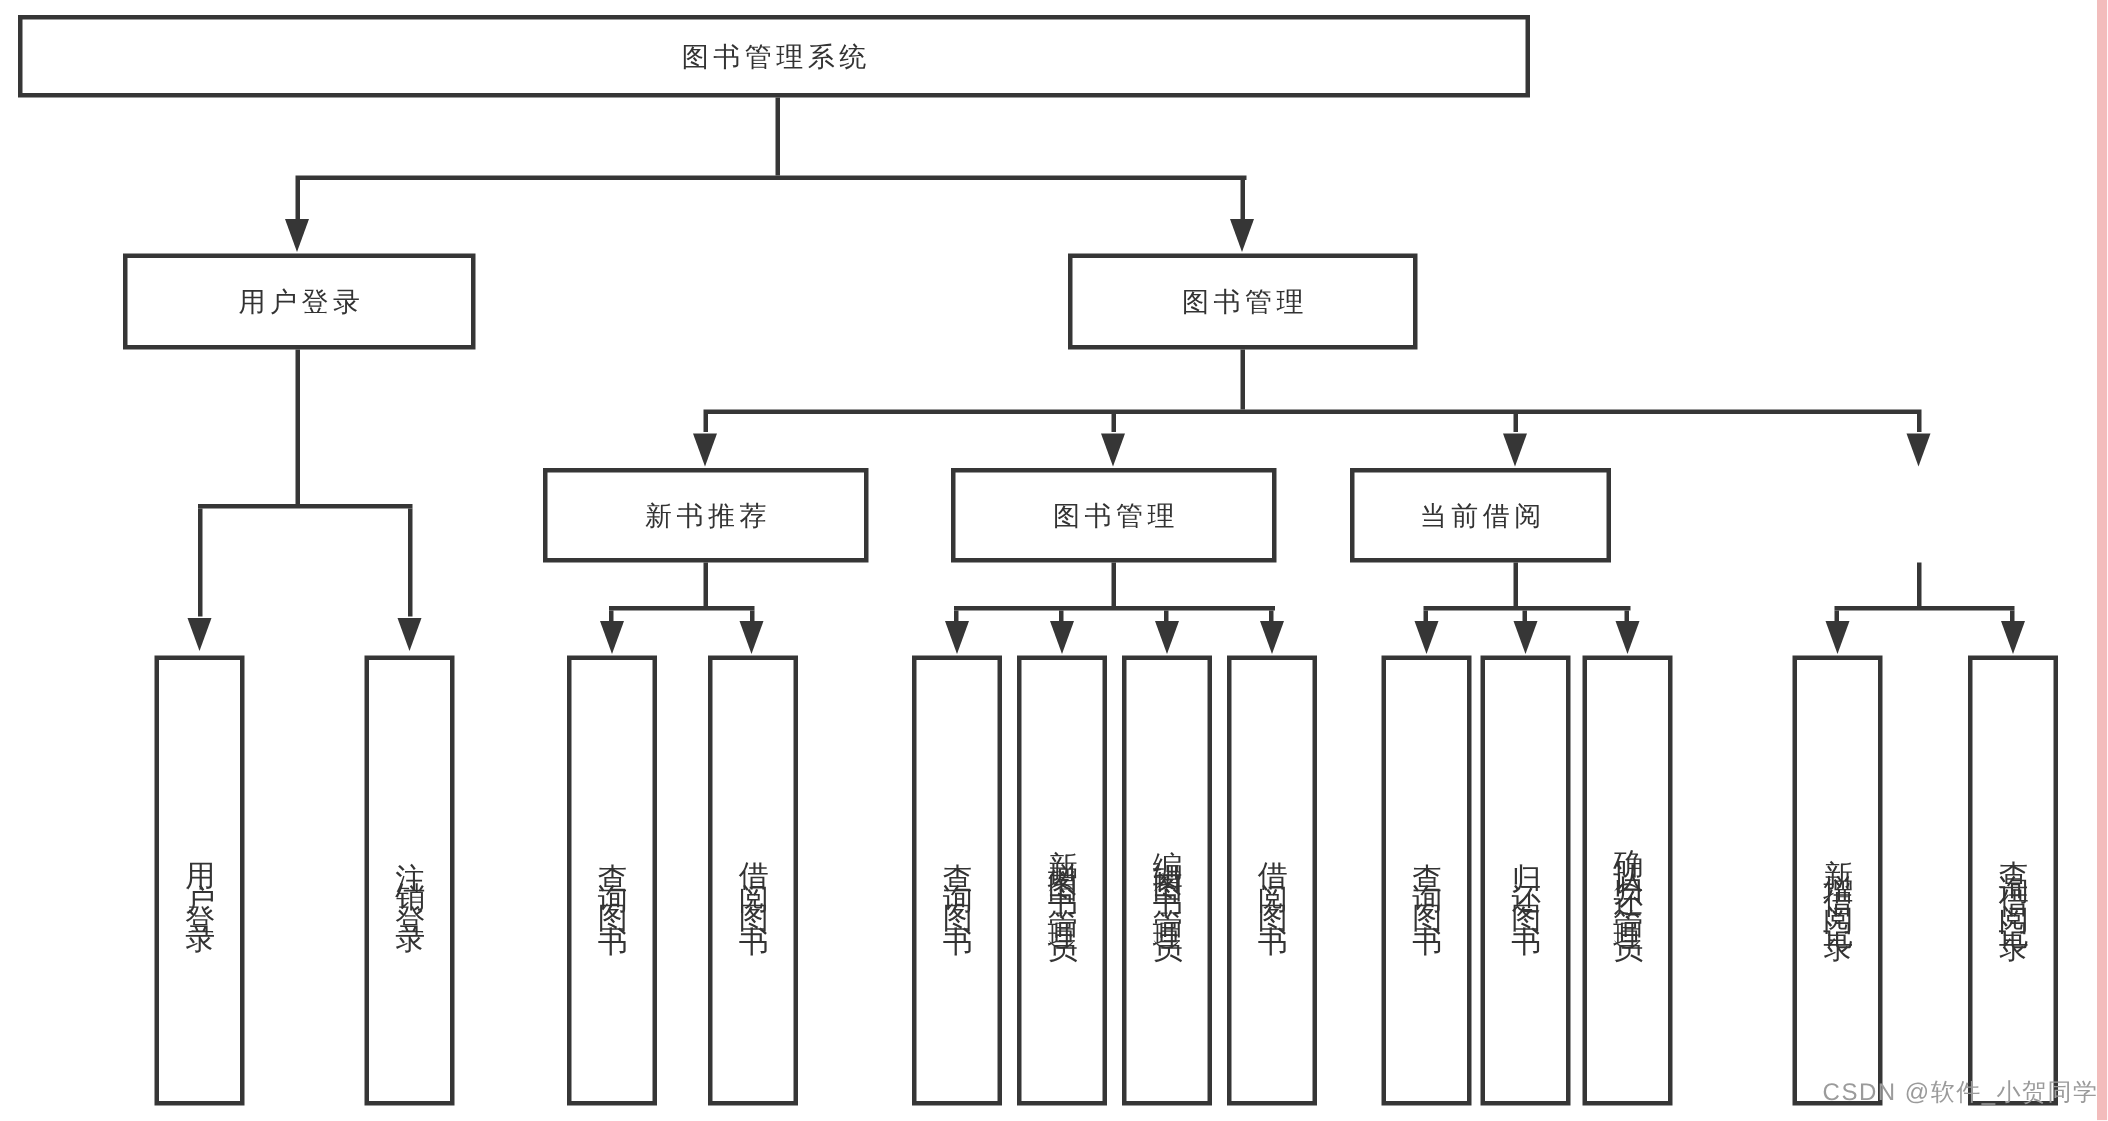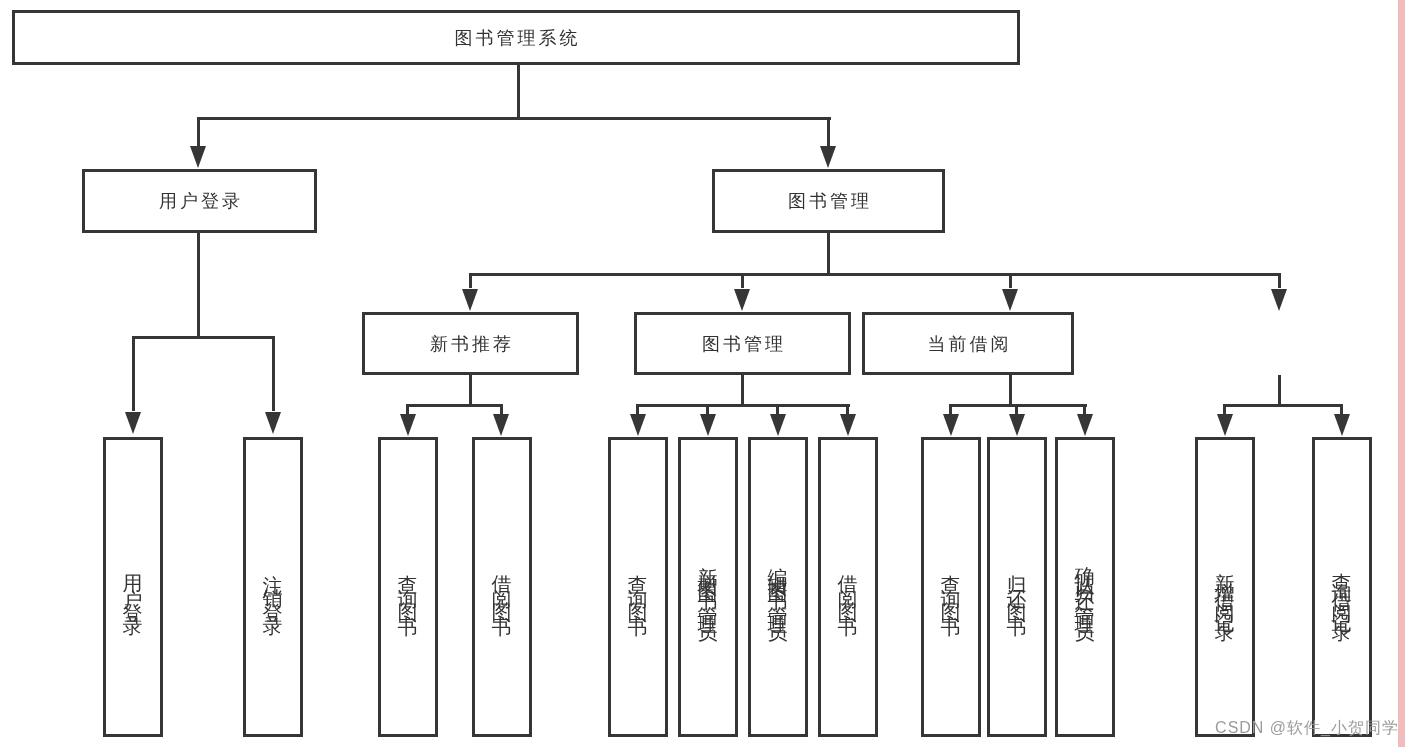--- a/index.html
+++ b/index.html
@@ -79,21 +79,21 @@
   <div class="box hbox" style="left:712px;top:169px;width:233px;height:64px;">
     <span>图书管理</span>
   </div>
 
   <div class="box hbox" style="left:362px;top:312px;width:217px;height:63px;">
     <span>新书推荐</span>
   </div>
   <div class="box hbox" style="left:634px;top:312px;width:217px;height:63px;">
     <span>图书管理</span>
   </div>
-  <div class="box hbox" style="left:862px;top:312px;width:212px;height:63px;">
+  <div class="box hbox" style="left:900px;top:312px;width:174px;height:63px;">
     <span>当前借阅</span>
   </div>
 
   <div class="box vbox ls-lg" style="left:103px;top:437px;width:60px;height:300px;">
     <span>用户登录</span>
   </div>
   <div class="box vbox ls-lg" style="left:243px;top:437px;width:60px;height:300px;">
     <span>注销登录</span>
   </div>
 

